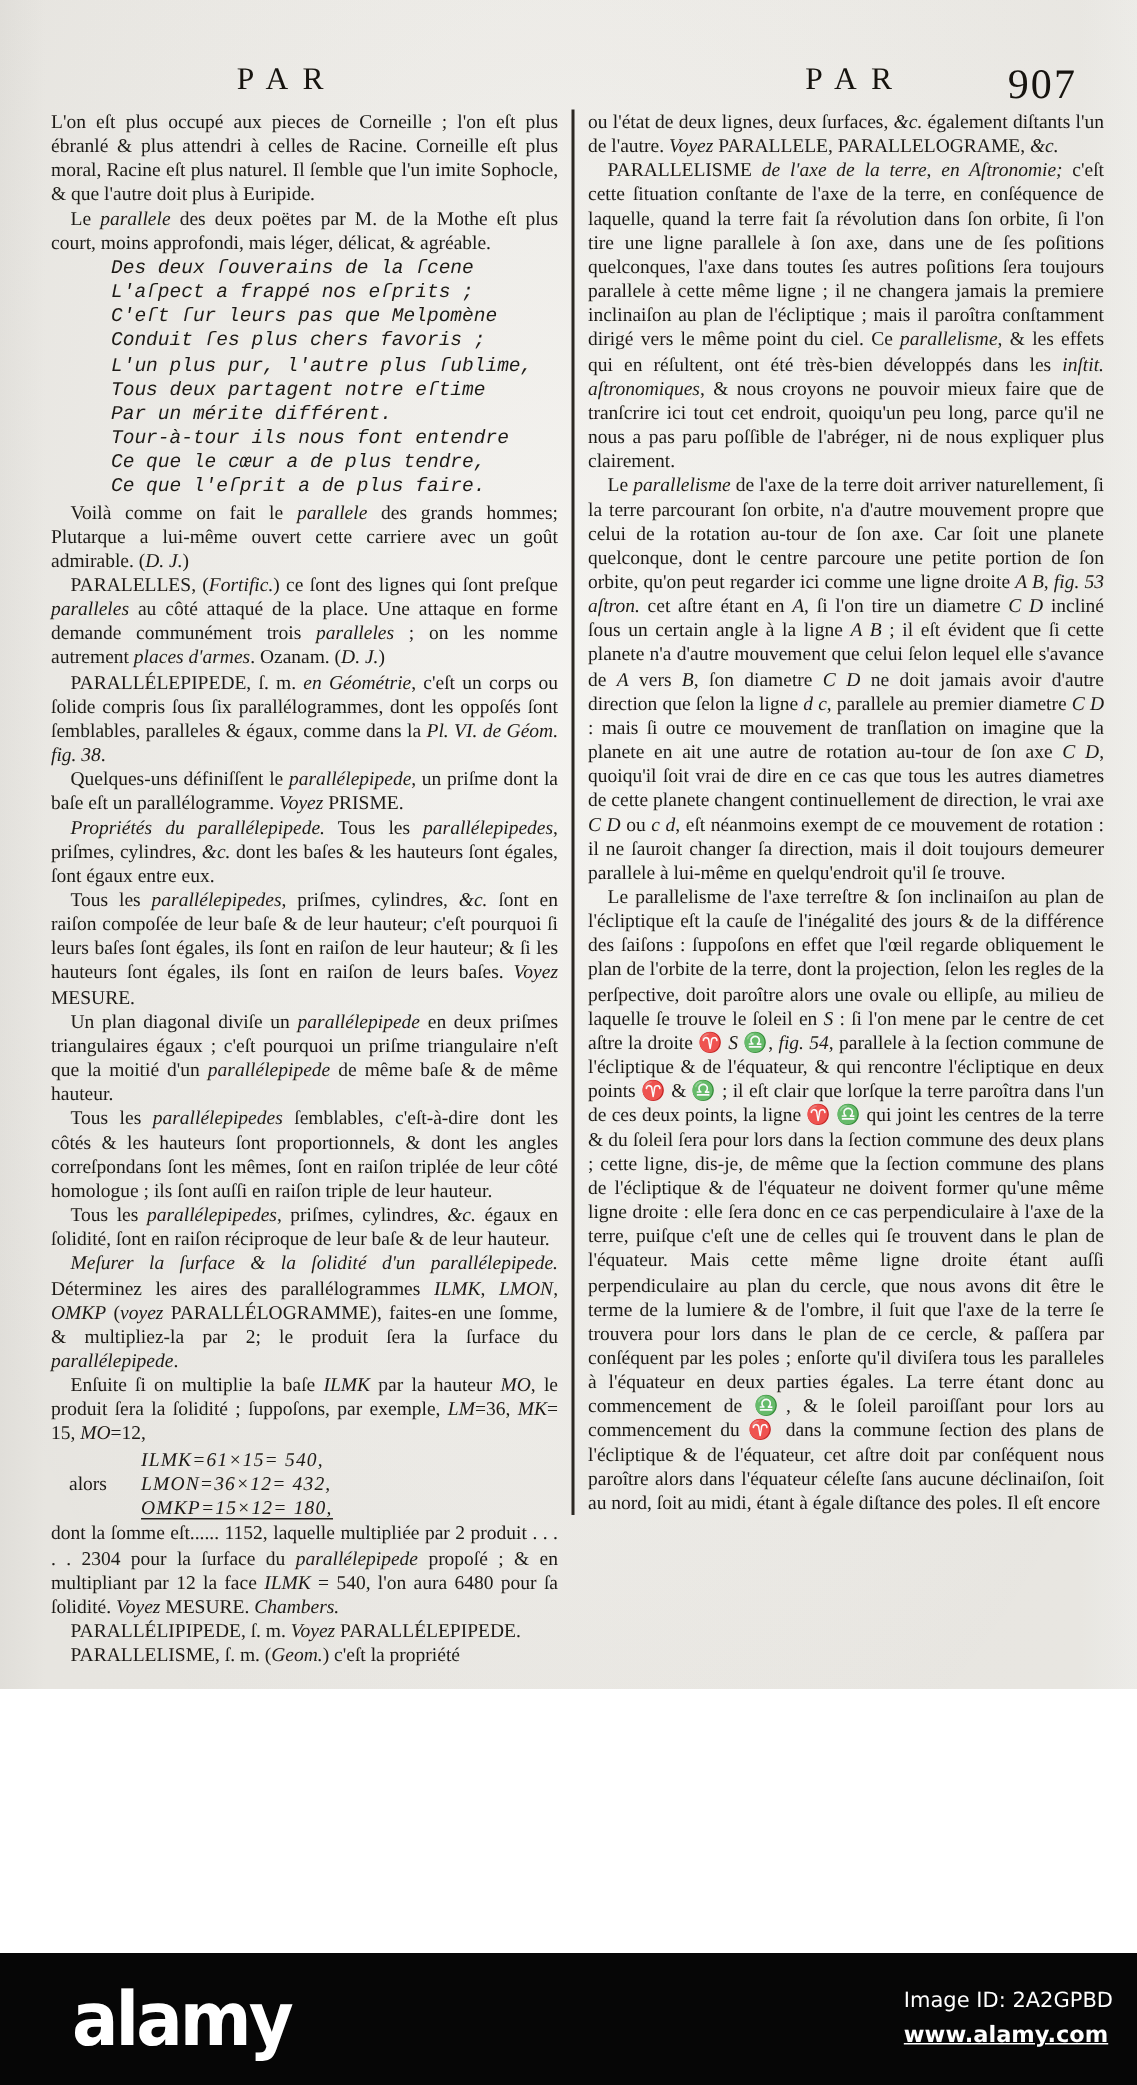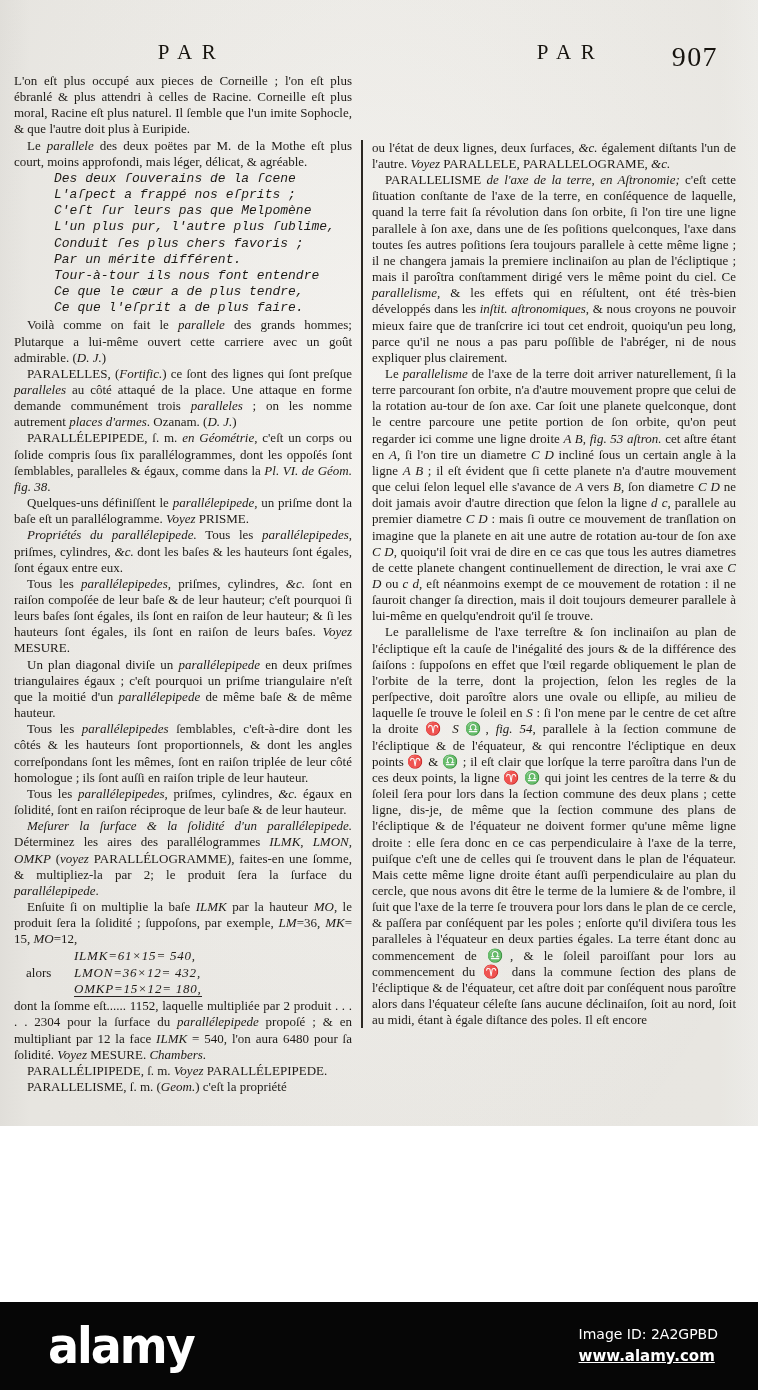--- a/index.html
+++ b/index.html
@@ -32,22 +32,22 @@
   }
   .header .h-right {
     flex: 1; position: relative; text-align: center;
   }
   .page-number {
     position: absolute; right: 40px; top: 1px;
     letter-spacing: 0.05em; font-size: 28px;
   }
   .columns {
     display: flex;
-    padding: 8px 22px 0 14px;
-    align-items: center;
+    padding: 8px 22px 0 34px;
+    align-items: flex-start;
   }
   .col {
     font-size: 13px;
     line-height: 16.15px;
     text-align: justify;
   }
   .col-left { width: 347px; padding-right: 9px; }
   .col-right { flex: 1; border-left: 2px solid #2b2722; padding-left: 9px; }
   p.para { margin: 0; text-indent: 13px; }
   p.para.noindent { text-indent: 0; }
@@ -62,21 +62,21 @@
   .eq-underline .eq-text {
     border-bottom: 1.6px solid #262220;
     display: inline-block; line-height: 14.5px;
   }
   .watermark-bar {
     position: absolute; left: 0; top: 1302px;
     width: 758px; height: 88px;
     background: #060606;
     color: #ffffff;
     display: flex; align-items: center; justify-content: space-between;
-    padding: 0 40px 0 48px;
+    padding: 0 16px 0 48px;
     font-family: "DejaVu Sans", "Liberation Sans", sans-serif;
   }
   .alamy-logo {
     font-weight: bold; font-size: 46px; letter-spacing: -2px;
     transform: scaleY(1.08);
   }
   .bar-right { line-height: 1.5; margin-left: 35px; }
   .bar-image-id { font-size: 14px; font-weight: normal; }
   .bar-url { font-size: 15px; font-weight: bold; text-decoration: underline; }
 </style>
@@ -92,22 +92,23 @@
     </div>
   </div>
   <div class="columns">
     <div class="col col-left" id="col-0">
         <p class="para noindent">L'on eſt plus occupé aux pieces de Corneille ; l'on eſt plus ébranlé &amp; plus attendri à celles de Racine. Corneille eſt plus moral, Racine eſt plus naturel. Il ſemble que l'un imite Sophocle, &amp; que l'autre doit plus à Euripide.</p>
         <p class="para">Le <i>parallele</i> des deux poëtes par M. de la Mothe eſt plus court, moins approfondi, mais léger, délicat, &amp; agréable.</p>
         <div class="verse">
           <div class="verse-line">Des deux ſouverains de la ſcene</div>
           <div class="verse-line">L'aſpect a frappé nos eſprits ;</div>
           <div class="verse-line">C'eſt ſur leurs pas que Melpomène</div>
+          <div class="verse-line">Conduit ſes plus chers favoris ;</div>
           <div class="verse-line">L'un plus pur, l'autre plus ſublime,</div>
-          <div class="verse-line">Conduit ſes plus chers favoris ;</div>
+          <div class="verse-line">Tous deux partagent notre eſtime</div>
           <div class="verse-line">Par un mérite différent.</div>
           <div class="verse-line">Tour-à-tour ils nous font entendre</div>
           <div class="verse-line">Ce que le cœur a de plus tendre,</div>
           <div class="verse-line">Ce que l'eſprit a de plus faire.</div>
         </div>
         <p class="para">Voilà comme on fait le <i>parallele</i> des grands hommes; Plutarque a lui-même ouvert cette carriere avec un goût admirable. (<i>D. J.</i>)</p>
         <p class="para">PARALELLES, (<i>Fortific.</i>) ce ſont des lignes qui ſont preſque <i>paralleles</i> au côté attaqué de la place. Une attaque en forme demande communément trois <i>paralleles</i> ; on les nomme autrement <i>places d'armes</i>. Ozanam. (<i>D. J.</i>)</p>
         <p class="para">PARALLÉLEPIPEDE, ſ. m. <i>en Géométrie</i>, c'eſt un corps ou ſolide compris ſous ſix parallélogrammes, dont les oppoſés ſont ſemblables, paralleles &amp; égaux, comme dans la <i>Pl. VI. de Géom. fig. 38</i>.</p>
         <p class="para">Quelques-uns définiſſent le <i>parallélepipede</i>, un priſme dont la baſe eſt un parallélogramme. <i>Voyez</i> PRISME.</p>
         <p class="para"><i>Propriétés du parallélepipede.</i> Tous les <i>parallélepipedes</i>, priſmes, cylindres, <i>&amp;c.</i> dont les baſes &amp; les hauteurs ſont égales, ſont égaux entre eux.</p>

